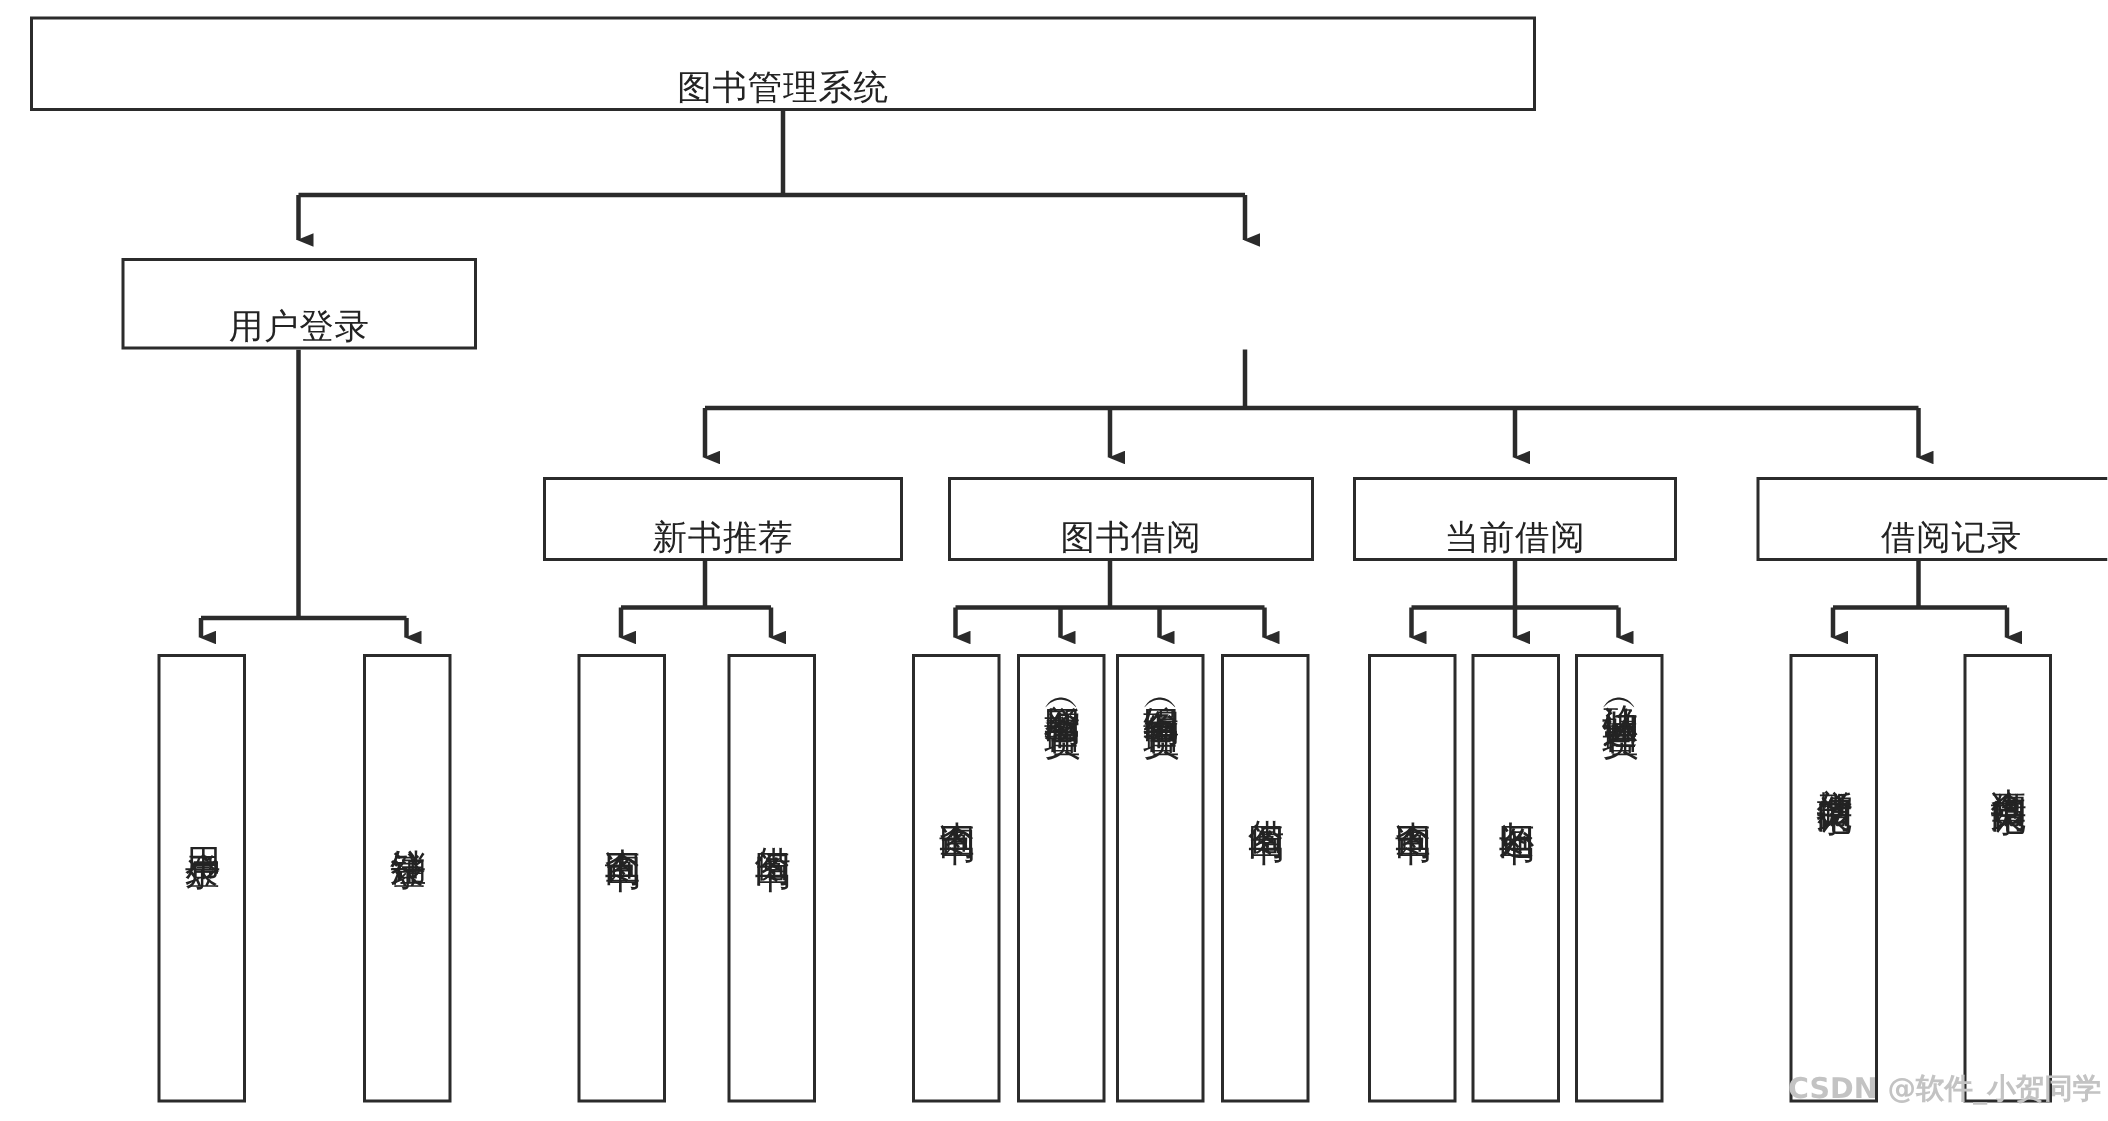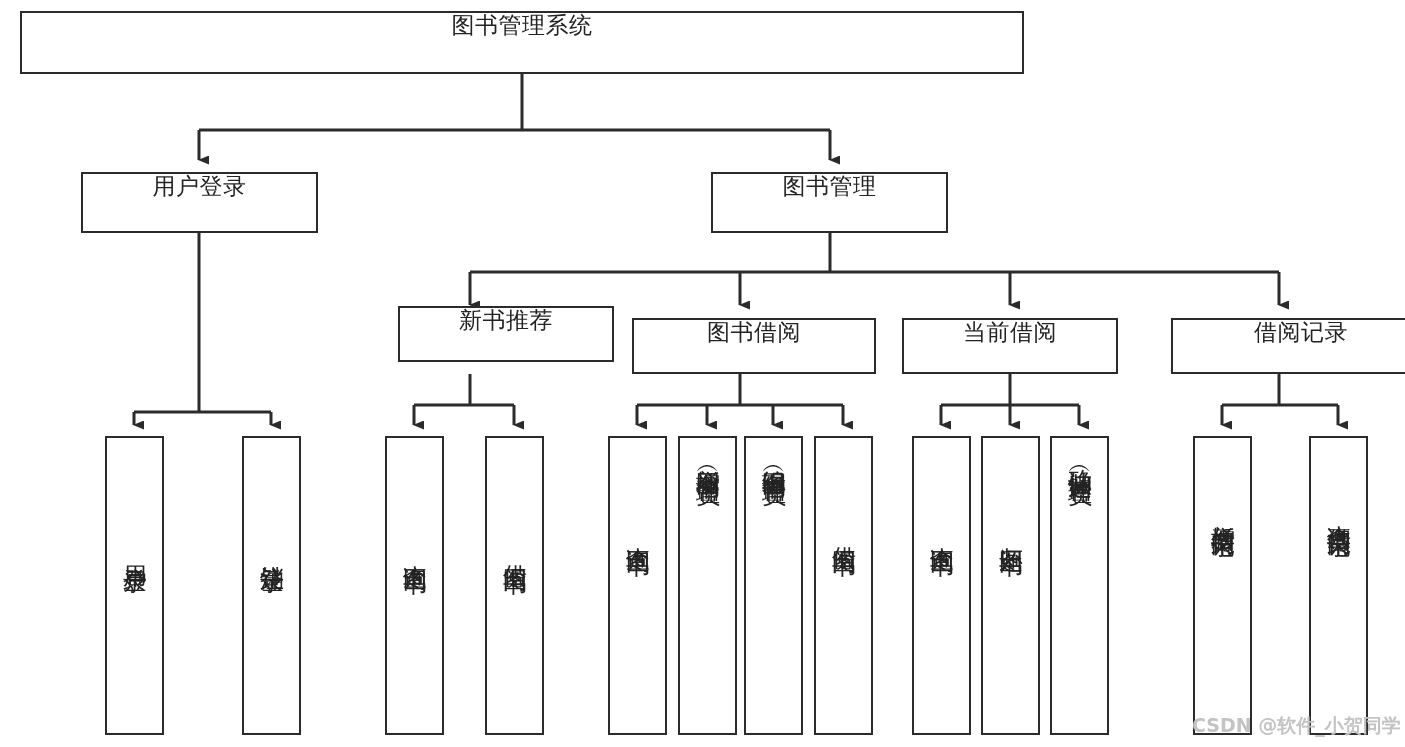--- a/index.html
+++ b/index.html
@@ -25,21 +25,21 @@
     width: 1405px;
     height: 747px;
     pointer-events: none;
   }
   .node {
     position: absolute;
     box-sizing: border-box;
     background: #ffffff;
     border: 2px solid #2b2b2b;
     display: flex;
-    align-items: flex-start;
+    align-items: flex-end;
     justify-content: center;
     color: #222222;
     z-index: 2;
   }
   .node-label {
     display: block;
     text-align: center;
     letter-spacing: 0.5px;
     color: #232323;
     white-space: pre;
@@ -138,25 +138,22 @@
   </svg>
 
   <div class="node horizontal" style="left:20px; top:11px; width:1004px; height:63px;">
     <span class="node-label">图书管理系统</span>
   </div>
 
   <div class="node horizontal" style="left:81px; top:172px; width:237px; height:61px;">
     <span class="node-label">用户登录</span>
   </div>
 
-  <div class="node horizontal" style="left:711px; top:172px; width:237px; height:61px;">
-    <span class="node-label">图书管理</span>
-  </div>
-
-  <div class="node horizontal" style="left:362px; top:306px; width:216px; height:56px;margin-left:36px;">
+
+  <div class="node horizontal" style="left:362px; top:318px; width:240px; height:56px;">
     <span class="node-label">新书推荐</span>
   </div>
 
   <div class="node horizontal" style="left:632px; top:318px; width:244px; height:56px;">
     <span class="node-label">图书借阅</span>
   </div>
 
   <div class="node horizontal" style="left:902px; top:318px; width:216px; height:56px;">
     <span class="node-label">当前借阅</span>
   </div>

